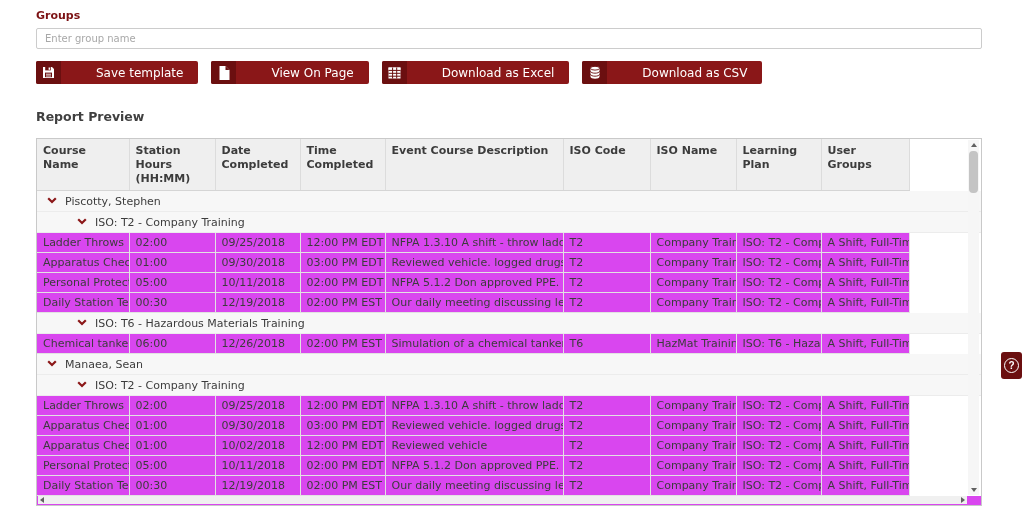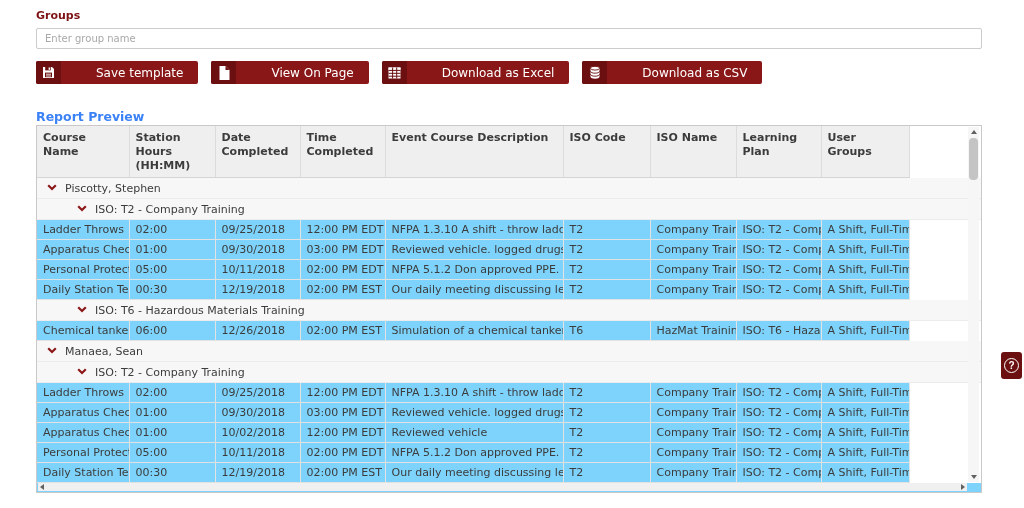--- a/index.html
+++ b/index.html
@@ -16,23 +16,23 @@
 
   
   .toolbar { margin-top:12px; display:flex; gap:13px; }
   .btn { display:inline-flex; align-items:stretch; height:23px; background:#8a1718;
          border:none; border-radius:2px; cursor:pointer; padding:0; overflow:hidden;gap:20px; }
   .btn .icon-box { width:25px; background:#6b0f10; display:flex; align-items:center; justify-content:center; }
   .btn .lbl { color:#fff; font-size:12px; display:flex; align-items:center; padding:0 15px;
               font-family:"DejaVu Sans","Liberation Sans",sans-serif; }
 
   
-  .report-title { margin-top:25px; font-size:12.5px; font-weight:bold; color:#3b82f6; }
-  .table-wrap { position:relative; margin-top:1px; width:946px; border:1px solid #c9c9c9;
-                background:#7dd3fc; padding-bottom:9px; }
+  .report-title { margin-top:25px; font-size:12.5px; font-weight:bold; color:#404040; }
+  .table-wrap { position:relative; margin-top:14px; width:946px; border:1px solid #c9c9c9;
+                background:#d946ef; padding-bottom:9px; }
   table { width:944px; border-collapse:collapse; table-layout:fixed; }
   col.c0{width:92px} col.c1{width:86px} col.c2{width:85px} col.c3{width:85px}
   col.c4{width:178px} col.c5{width:87px} col.c6{width:86px} col.c7{width:85px}
   col.c8{width:88px} col.c9{width:72px}
   th { background:#efefef; font-size:11px; font-weight:bold; color:#3c3c3c; text-align:left;
        padding:5px 6px; border-right:1px solid #dcdcdc; border-bottom:1px solid #d5d5d5;
        vertical-align:top; height:34px; line-height:1.25; }
   th.filler { background:#fff; border:none; }
   td { font-size:11px; color:#3c3c3c; padding:0 6px; height:19px; line-height:19px;
        white-space:nowrap; overflow:hidden; border-right:1px solid #e2e2e2;

